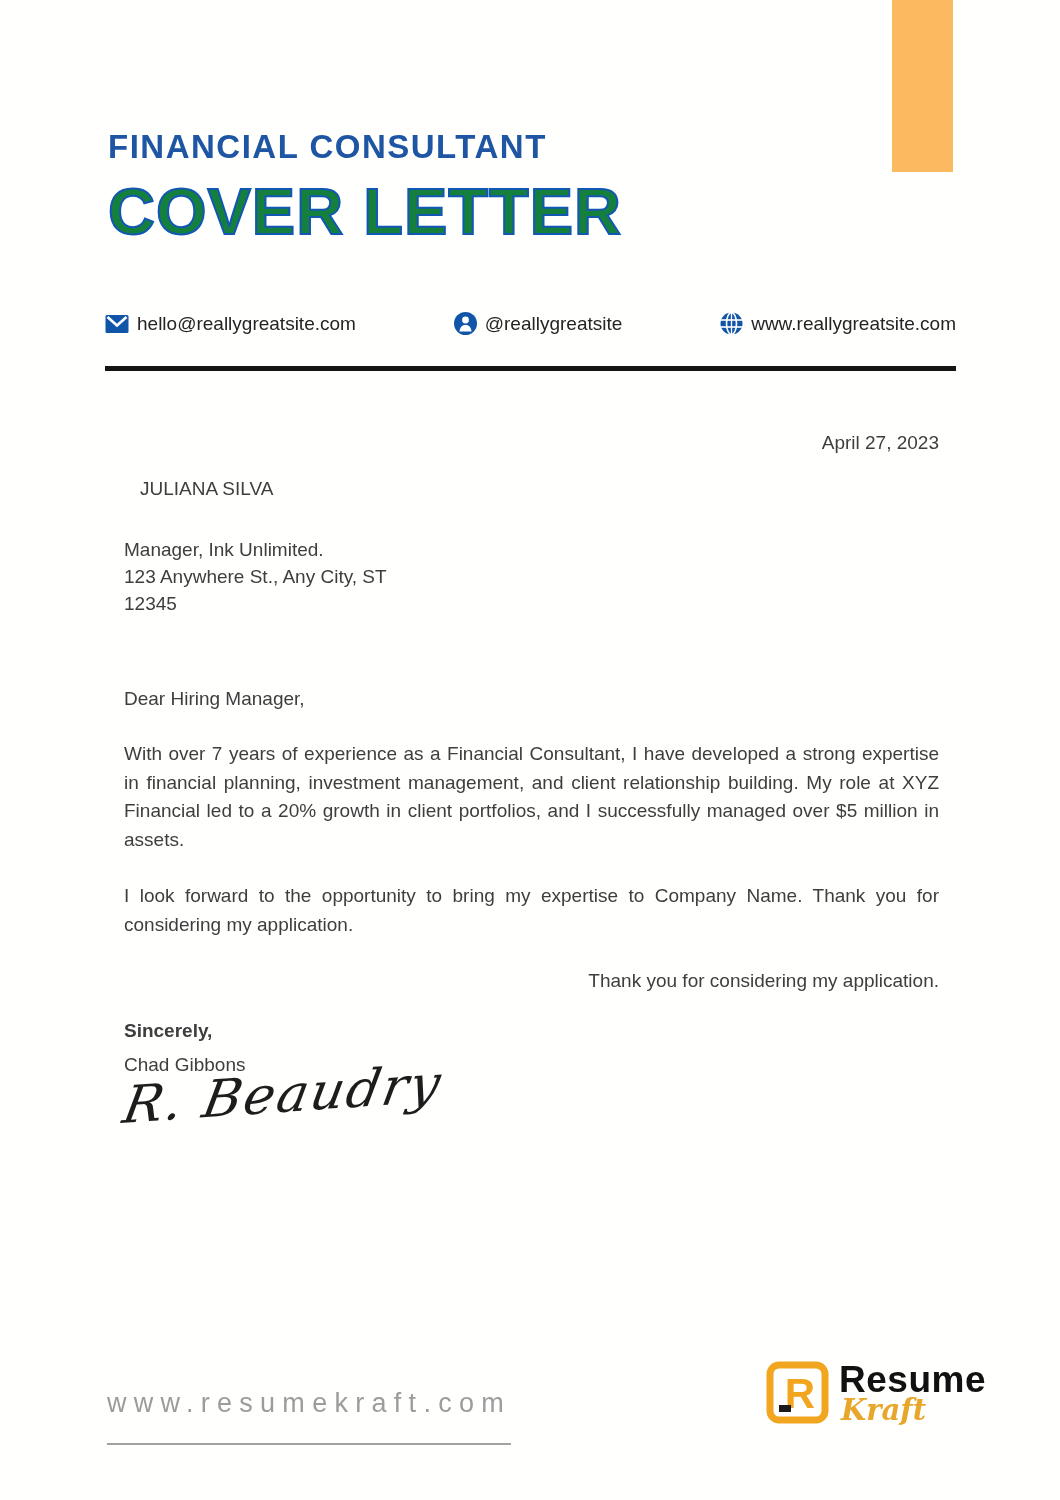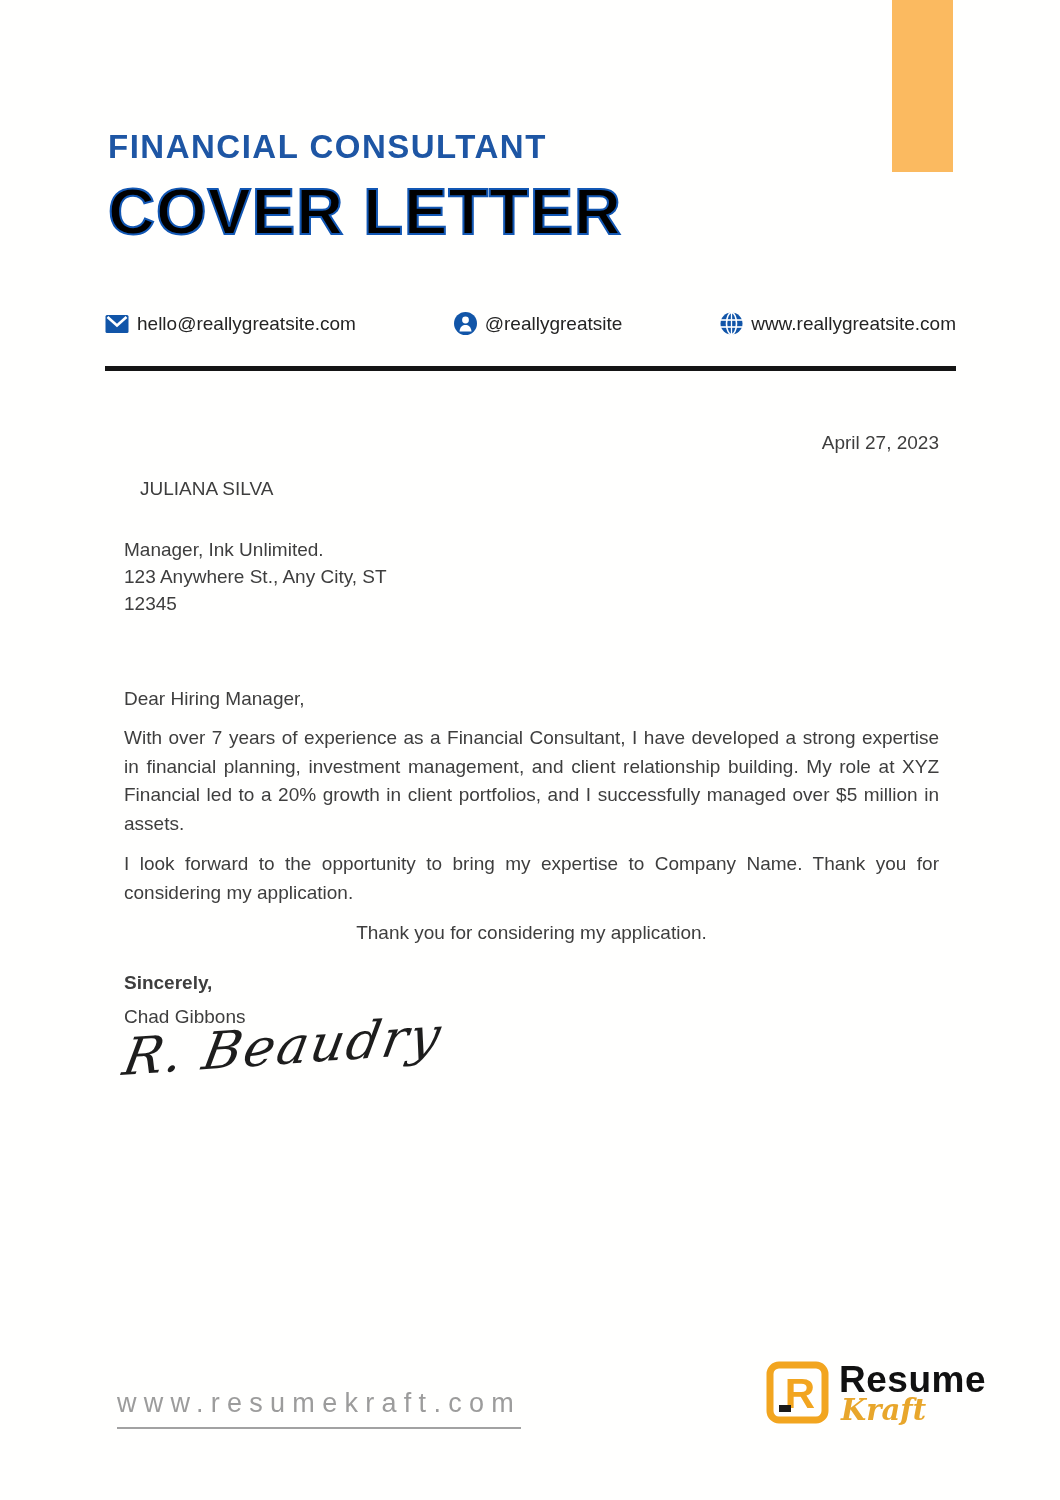--- a/index.html
+++ b/index.html
@@ -22,21 +22,21 @@
 
   
   .header { position: absolute; left: 108px; top: 128px; }
   .subtitle {
     color: #1e56a4;
     font-size: 33px;
     font-weight: 700;
     letter-spacing: 1.5px;
   }
   .title {
-    color: #000000;
+    color: #15803d;
     font-size: 65px;
     font-weight: 800;
     letter-spacing: 1px;
     margin-top: 8px;
     -webkit-text-stroke: 2px #1257b4;
   }
 
   
   .contact-row {
     position: absolute;
@@ -70,48 +70,48 @@
     width: 815px;
     color: #3e3e3e;
     font-size: 19px;
     line-height: 26px;
   }
   .letter .date { margin: 0 0 20px 0; text-align: right; }
   .letter .recipient-name { margin: 0 0 34px 16px; }
   .letter .recipient-block { line-height: 27px; margin: 0; }
   .letter .salutation { margin: 69px 0 0 0; }
   .letter .para {
-    margin: 12px 0 0 0;
+    margin: 28px 0 0 0;
     line-height: 28.5px;
     text-align: justify;
   }
-  .letter .para-left { text-align: center; }
+  .letter .para-left { text-align: right; }
   .letter .closing { margin: 22px 0 0 0; font-weight: bold; }
   .letter .sender { margin: 8px 0 0 0; }
   .signature {
     margin: 14px 0 0 0;
     font-family: "DejaVu Serif", serif;
     font-style: italic;
     font-size: 52px;
     color: #1d1d1d;
     transform: skewX(-14deg) rotate(-4deg);
     transform-origin: left center;
     display: inline-block;
     letter-spacing: 2px;
   }
 
   
   .footer-site {
     position: absolute;
-    left: 117px; top: 1388px;
+    left: 107px; top: 1388px;
     font-size: 27px;
     letter-spacing: 0.27em;
     color: #9c9c9c;
     border-bottom: 2px solid #a2a2a2;
-    padding-bottom: 8px;
+    padding-bottom: 24px;
     text-decoration: none;
   }
   .logo {
     position: absolute;
     right: 74px; top: 1361px;
     display: flex;
     align-items: flex-start;
     gap: 10px;
     cursor: pointer;
   }

